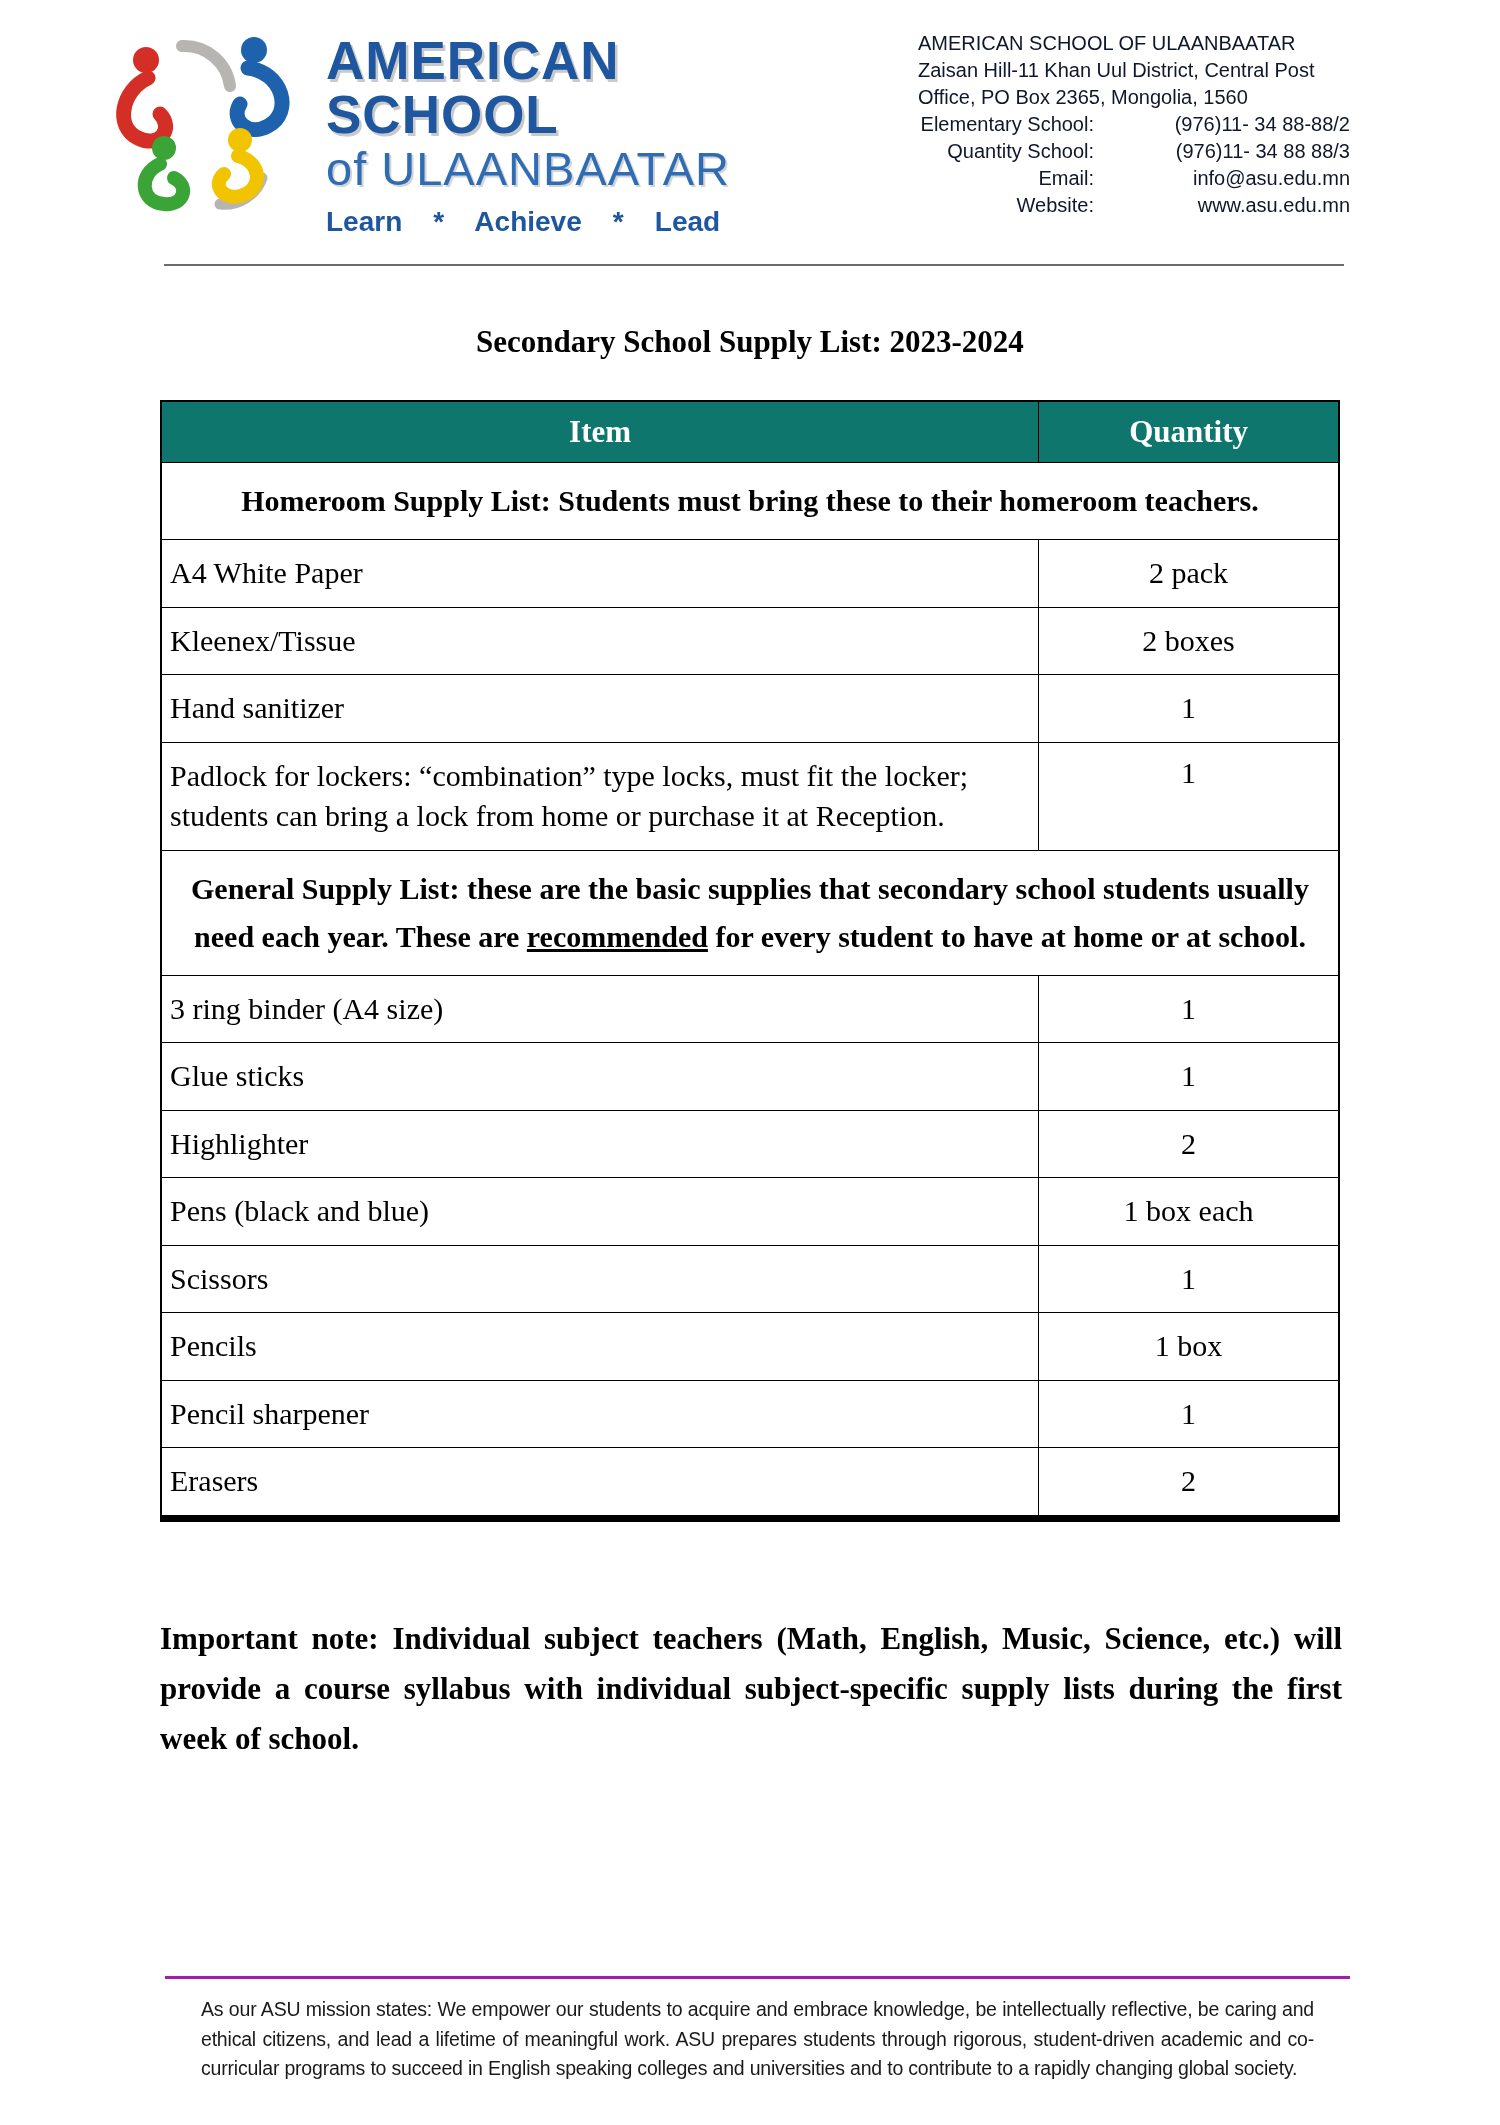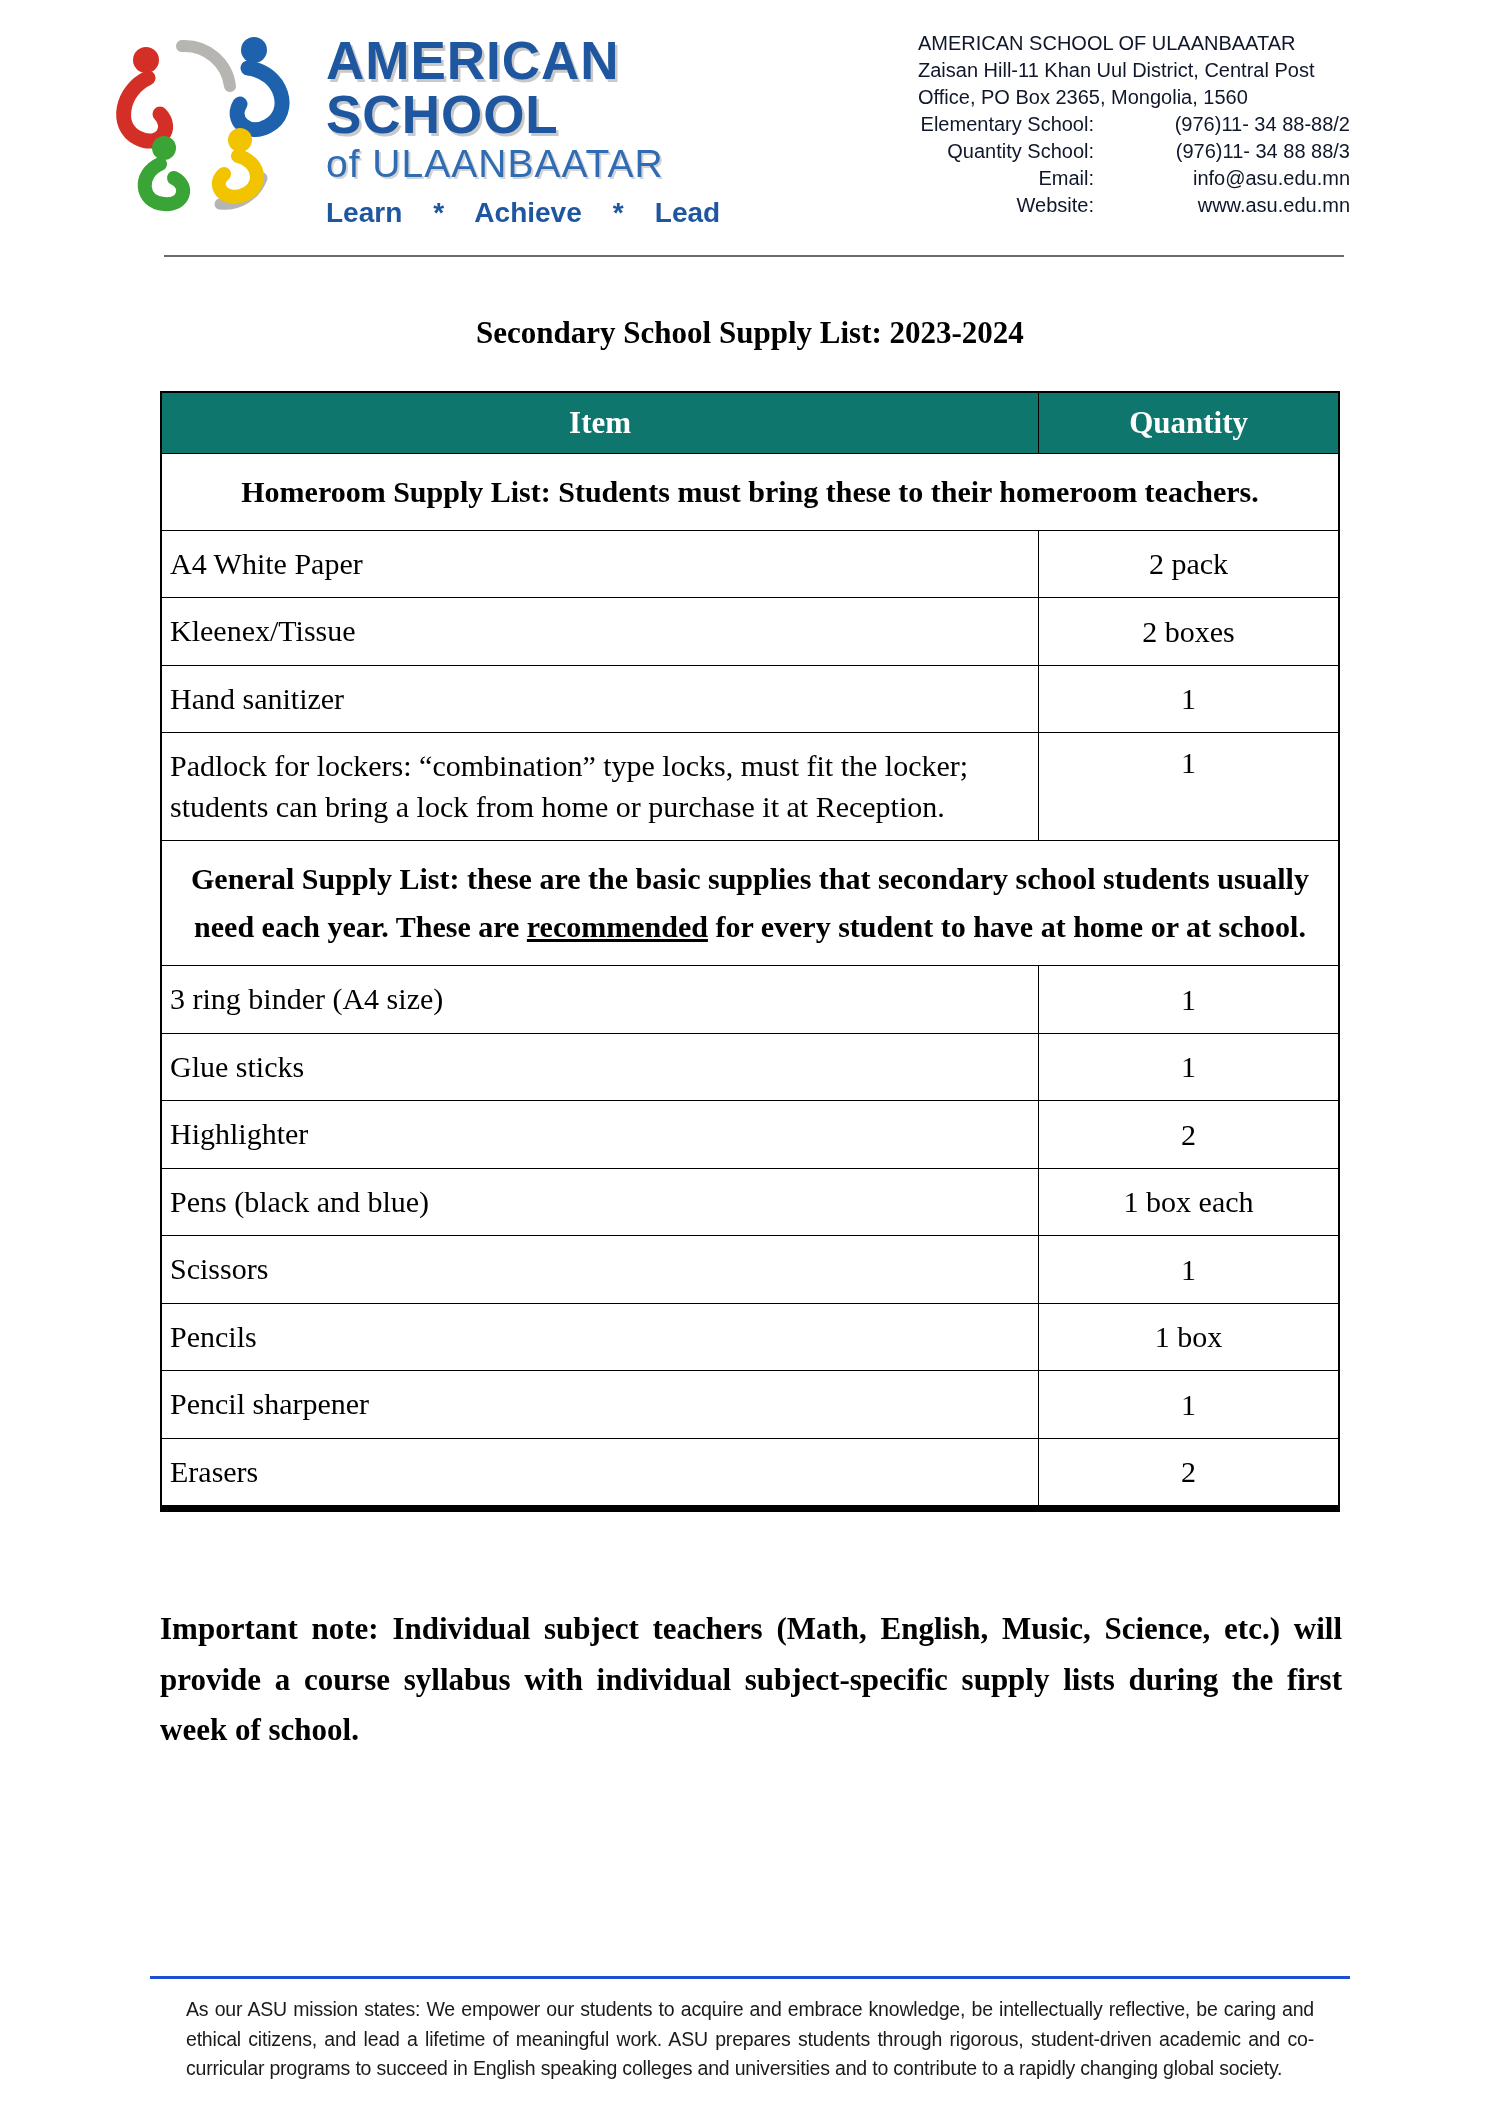--- a/index.html
+++ b/index.html
@@ -18,21 +18,21 @@
   .logo-icon { width: 200px; height: 188px; flex: 0 0 auto; }
   .logo-text { margin-left: 14px; margin-top: 6px; }
   .logo-line-big {
     font-family: "Liberation Sans", sans-serif;
     font-size: 53px; font-weight: bold; color: #1e56a0;
     line-height: 1.02; letter-spacing: 1px;
     text-shadow: 2.5px 2.5px 0 #c9c9c9;
   }
   .logo-line-sub {
     font-family: "Liberation Sans", sans-serif;
-    font-size: 39px; font-weight: normal; color: #2f6cb3;
+    font-size: 47px; font-weight: normal; color: #2f6cb3;
     line-height: 1.15; letter-spacing: 1px;
     text-shadow: 2px 2px 0 #d4d4d4;
   }
   .logo-tagline {
     font-family: "Liberation Sans", sans-serif;
     font-size: 28px; font-weight: 600; color: #1e56a0;
     margin-top: 10px; white-space: pre;
   }
   .contact {
     margin-left: auto; width: 432px;
@@ -84,22 +84,22 @@
 
   
   .important-note {
     margin: 92px 158px 0 160px;
     font-size: 31px; font-weight: bold;
     line-height: 1.62; text-align: justify;
   }
 
   
   .footer {
-    position: absolute; bottom: 42px; left: 150px; right: 150px;
-    border-top: 3px solid #1d4ed8;
+    position: absolute; bottom: 42px; left: 165px; right: 150px;
+    border-top: 3px solid #a21caf;
     padding: 16px 36px 0 36px;
   }
   .mission {
     font-family: "Liberation Sans", sans-serif;
     font-size: 19.5px; line-height: 1.5; color: #1a1a1a;
     text-align: justify;
     letter-spacing: -0.2px;
   }
 </style>
 </head>

